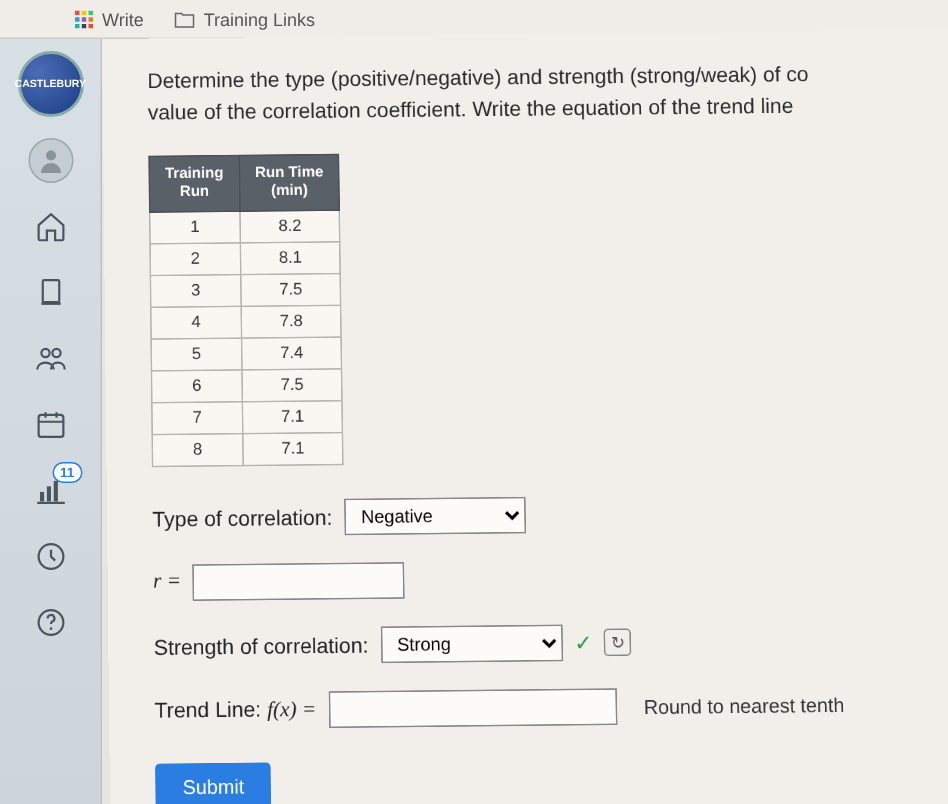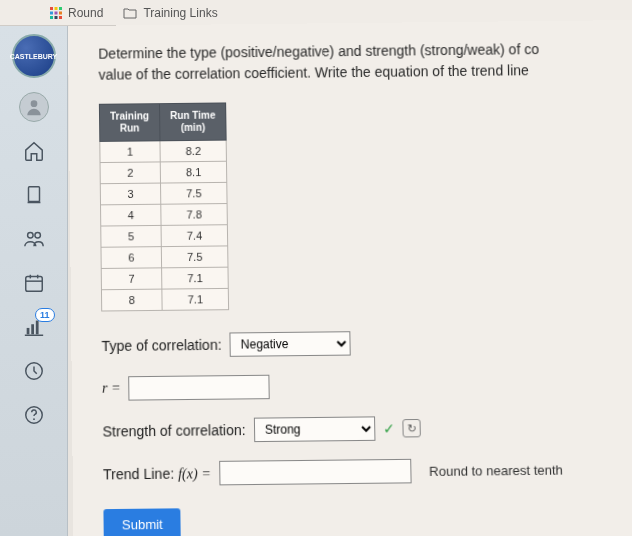--- a/index.html
+++ b/index.html
@@ -161,21 +161,21 @@
         <rect x="0" y="0" width="3" height="3" fill="#e74c3c"></rect>
         <rect x="4.5" y="0" width="3" height="3" fill="#f1c40f"></rect>
         <rect x="9" y="0" width="3" height="3" fill="#2ecc71"></rect>
         <rect x="0" y="4.5" width="3" height="3" fill="#3498db"></rect>
         <rect x="4.5" y="4.5" width="3" height="3" fill="#9b59b6"></rect>
         <rect x="9" y="4.5" width="3" height="3" fill="#e67e22"></rect>
         <rect x="0" y="9" width="3" height="3" fill="#1abc9c"></rect>
         <rect x="4.5" y="9" width="3" height="3" fill="#34495e"></rect>
         <rect x="9" y="9" width="3" height="3" fill="#e74c3c"></rect>
       </svg>
-    <span>Round</span>
+    <span>Write</span>
   </div>
   <div class="item">
     <svg width="14" height="12" viewBox="0 0 14 12">
         <path d="M1 2h4l1 1h7v8H1z" fill="none" stroke="#666" stroke-width="1"></path>
       </svg>
     <span>Training Links</span>
   </div>
 </div>
 
 <div class="main-wrap">

